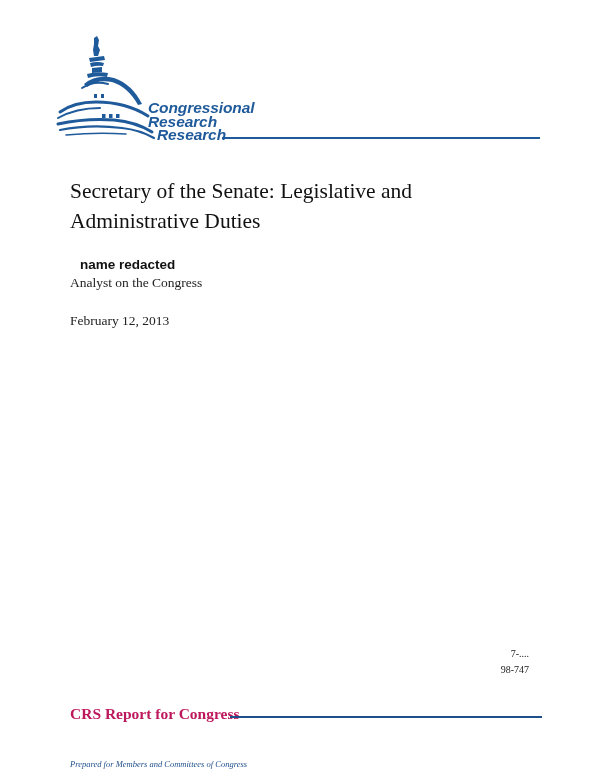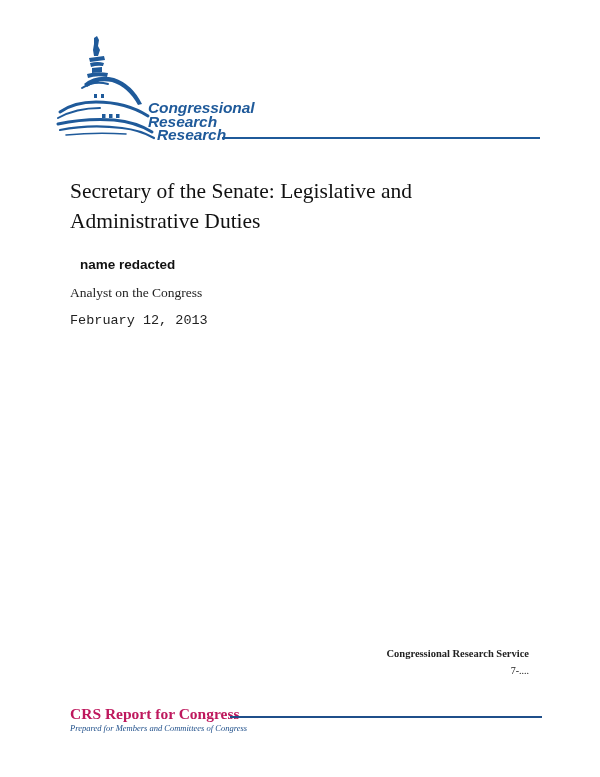--- a/index.html
+++ b/index.html
@@ -62,30 +62,30 @@
       left: 80px;
       top: 257px;
       font-family: Liberation Sans, sans-serif;
       font-weight: bold;
       font-size: 13.5px;
       color: #111;
     }
     .author-title {
       position: absolute;
       left: 70px;
-      top: 285px;
+      top: 275px;
       font-family: "Liberation Serif", "DejaVu Serif", serif;
       font-size: 13.5px;
       color: #222;
     }
     .date {
       position: absolute;
       left: 70px;
       top: 313px;
-      font-family: Liberation Mono, monospace;
+      font-family: Liberation Serif, serif;
       font-size: 13.5px;
       color: #222;
     }
     .crs-block {
       position: absolute;
       right: 71px;
       top: 646px;
       text-align: right;
       font-family: "Liberation Serif", "DejaVu Serif", serif;
       font-size: 10px;
@@ -111,21 +111,21 @@
       position: absolute;
       left: 230px;
       top: 716px;
       width: 312px;
       height: 2px;
       background: #1f4f8a;
     }
     .footer-sub {
       position: absolute;
       left: 70px;
-      top: 723px;
+      top: 759px;
       font-family: "Liberation Serif", "DejaVu Serif", serif;
       font-style: italic;
       font-size: 8.5px;
       color: #1f4f8a;
       white-space: nowrap;
     }
   </style>
 </head>
 <body>
 
@@ -166,20 +166,20 @@
     <div class="l3">Research</div>
   </div>
   <div class="header-rule"></div>
 
   <div class="title">Secretary of the Senate: Legislative and Administrative Duties</div>
   <div class="author-name">name redacted</div>
   <div class="author-title">Analyst on the Congress</div>
   <div class="date">February 12, 2013</div>
 
   <div class="crs-block">
-    <div class="org">Congressional Research Service</div>
     <div>7-....</div>
+    <div>98-747</div>
   </div>
 
   <div class="footer-title">CRS Report for Congress</div>
   <div class="footer-rule"></div>
   <div class="footer-sub">Prepared for Members and Committees of Congress</div>
 </div>
 
 </body></html>

